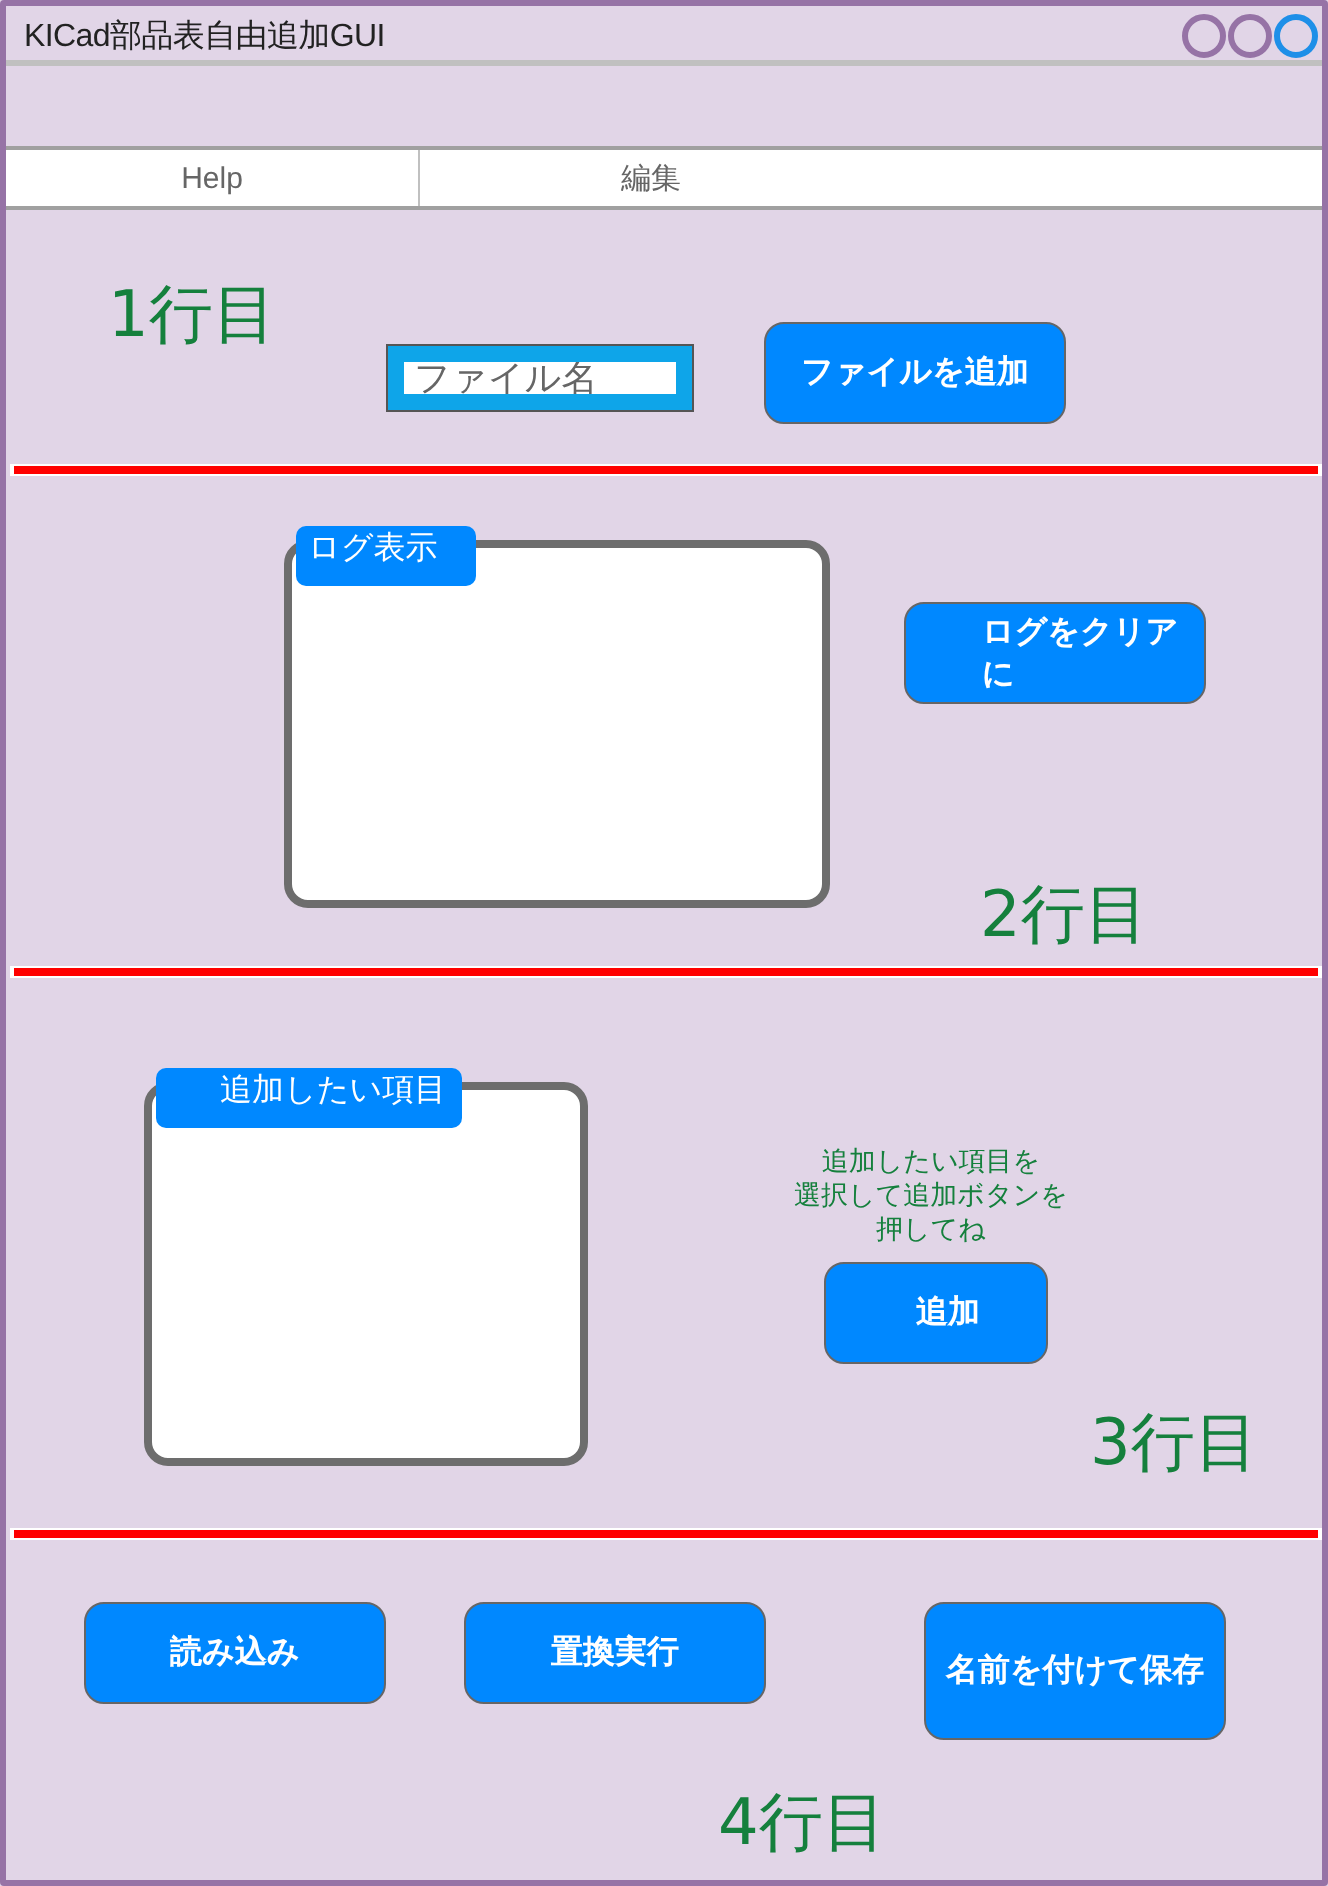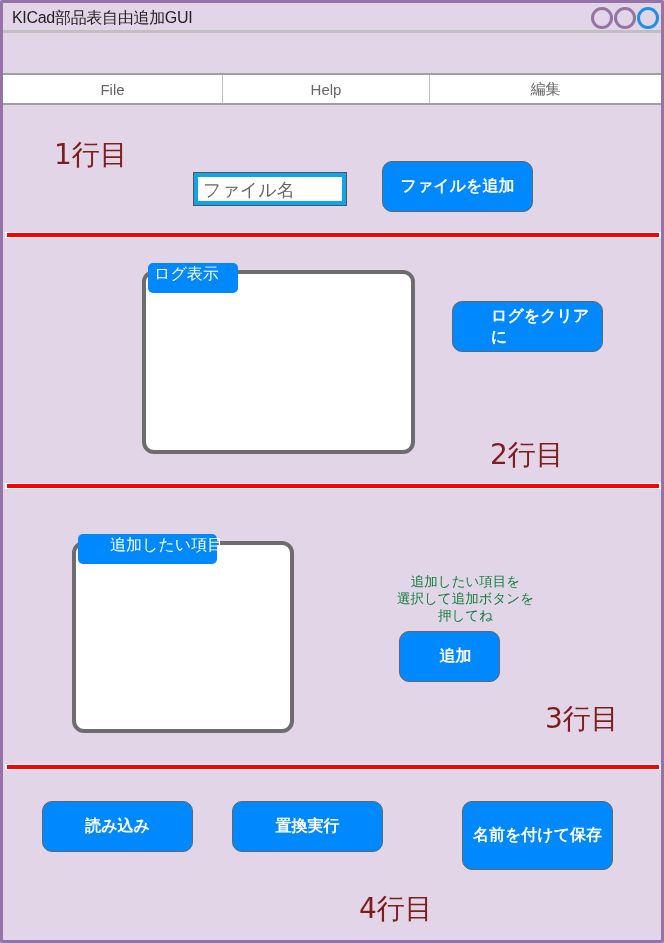--- a/index.html
+++ b/index.html
@@ -41,35 +41,35 @@
     }
     .menu-item:last-child { border-right: none; }
 
     .divider {
       position: absolute; left: 2px; width: 656px; height: 6px;
       background: #ffffff; padding: 1px 2px;
     }
     .divider > div { width: 100%; height: 4px; background: #ff0000; }
 
     .row-label {
-      position: absolute; font-size: 28px; color: #7f1d1d;
+      position: absolute; font-size: 32px; color: #15803d;
       font-family: "DejaVu Sans", sans-serif; letter-spacing: 0px;
     }
 
     .blue-btn {
       position: absolute; background: #0088ff; color: #ffffff;
       border: 1px solid #666; border-radius: 10px;
       font-weight: bold; font-size: 16px;
       display: flex; align-items: center; justify-content: center;
       font-family: "DejaVu Sans", sans-serif; cursor: pointer;
     }
 
     .text-input {
       position: absolute; left: 191px; top: 170px; width: 152px; height: 32px;
-      border: 4px solid #0ea5e9; background: #fff; outline: 1px solid #555;
+      border: 8px solid #0ea5e9; background: #fff; outline: 1px solid #555;
       font-size: 18px; color: #15803d; padding: 2px 5px;
       font-family: "DejaVu Sans", sans-serif;
     }
     .text-input::placeholder { color: #666; }
 
     .panel {
       position: absolute; background: #fff; border: 4px solid #6d6d6d; border-radius: 12px;
     }
     .panel-tag {
       position: absolute; background: #0088ff; color: #ffffff;
@@ -93,21 +93,20 @@
     <div class="win-controls">
       <div class="win-circle"></div>
       <div class="win-circle"></div>
       <div class="win-circle blue"></div>
     </div>
   </div>
 
   <div class="toolbar-area"></div>
 
   <div class="menubar">
-    <div class="menu-item" style="width:220px;">File</div>
     <div class="menu-item" style="width:207px;">Help</div>
     <div class="menu-item" style="width:231px;">編集</div>
   </div>
 
   <div class="row-label" style="left:51px; top:133px;">1行目</div>
   <input class="text-input" type="text" placeholder="ファイル名" style="">
   <div class="blue-btn" style="left:379px; top:158px; width:151px; height:51px;">ファイルを追加</div>
 
   <div class="divider" style="top:229px;">
       <div></div>
@@ -118,27 +117,27 @@
   </div>
   <div class="panel-tag" style="left:145px; top:260px; width:90px; height:30px;">ログ表示</div>
   <div class="blue-btn" style="left:449px; top:298px; width:151px; height:51px;padding-left:38px;">ログをクリアに</div>
   <div class="row-label" style="left:487px; top:433px;">2行目</div>
 
   <div class="divider" style="top:480px;">
       <div></div>
     </div>
 
   <div class="panel" style="left:69px; top:538px; width:222px; height:192px;"></div>
-  <div class="panel-tag" style="left:75px; top:531px; width:139px; height:30px;padding-left:32px;">追加したい項目</div>
+  <div class="panel-tag" style="left:75px; top:531px; width:153px; height:30px;padding-left:32px;">追加したい項目</div>
   <div class="hint-text">
     <div>追加したい項目を</div>
     <div>選択して追加ボタンを</div>
     <div>押してね</div>
   </div>
-  <div class="blue-btn" style="left:396px; top:628px; width:101px; height:51px;padding-left:12px;">追加</div>
+  <div class="blue-btn" style="left:409px; top:628px; width:112px; height:51px;padding-left:12px;">追加</div>
   <div class="row-label" style="left:542px; top:697px;">3行目</div>
 
   <div class="divider" style="top:761px;">
       <div></div>
     </div>
 
   <div class="blue-btn" style="left:39px; top:798px; width:151px; height:51px;text-align:center;">読み込み</div>
   <div class="blue-btn" style="left:229px; top:798px; width:151px; height:51px;">置換実行</div>
   <div class="blue-btn" style="left:459px; top:798px; width:151px; height:69px;">名前を付けて保存</div>
   <div class="row-label" style="left:356px; top:887px;">4行目</div>

